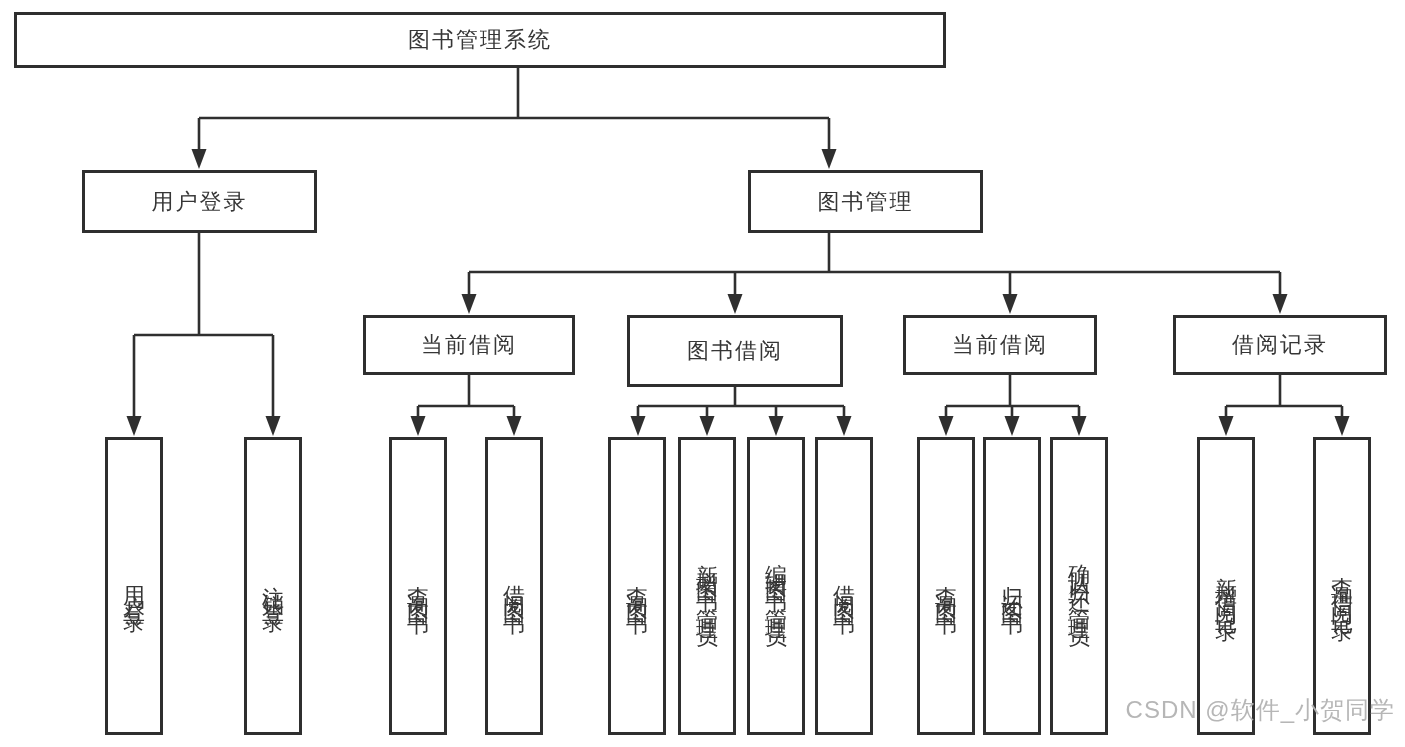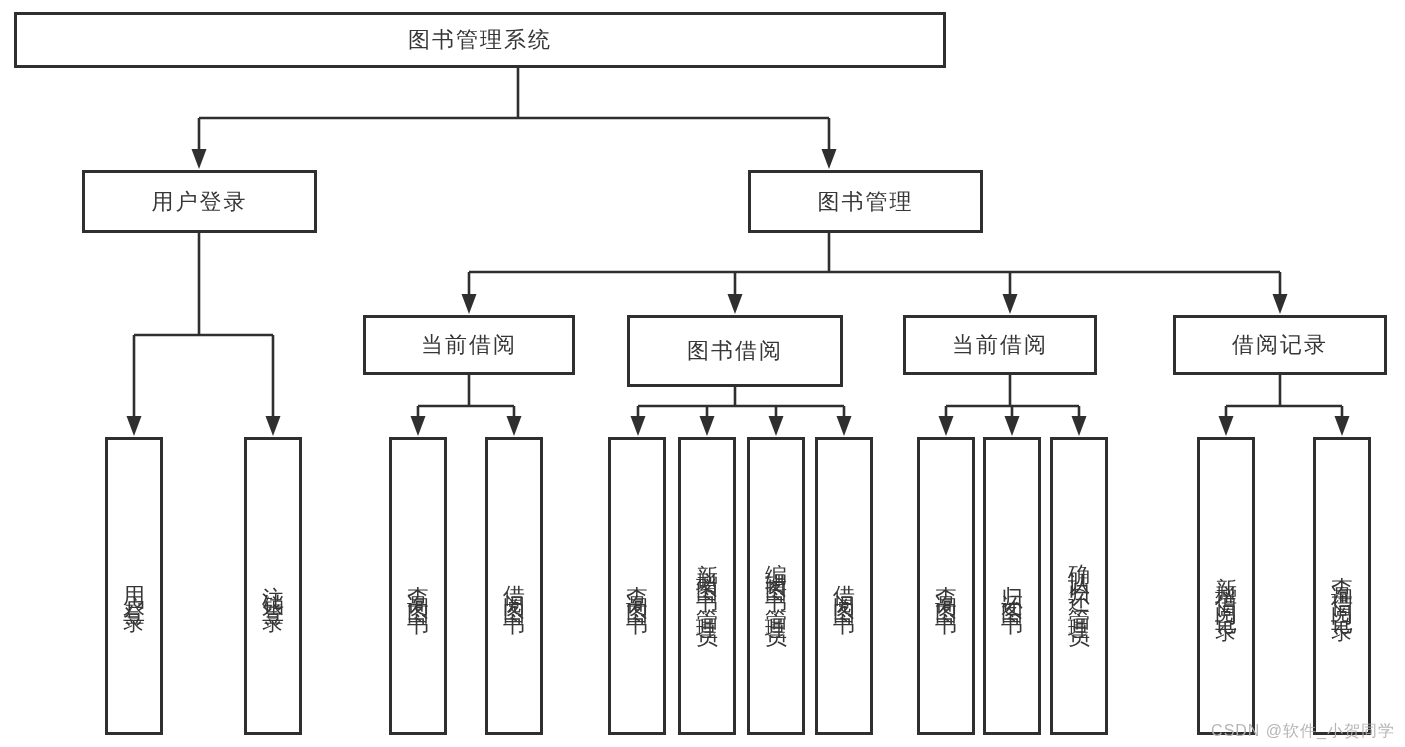--- a/index.html
+++ b/index.html
@@ -15,22 +15,22 @@
     position:absolute; box-sizing:border-box; background:#ffffff;
     border:3px solid #2f2f2f; display:flex; align-items:center; justify-content:center;
     color:#363636; font-size:22px; z-index:2;
   }
   .hlabel { letter-spacing:2px; white-space:nowrap; }
   .vlabel {
     writing-mode:vertical-rl; text-orientation:mixed;
     letter-spacing:9px; line-height:1; white-space:nowrap;
   }
   .watermark {
-    position:absolute; right:10px; bottom:5px; z-index:5;
-    color:rgba(178,178,178,0.95); font-size:16px; letter-spacing:1px; white-space:nowrap;
+    position:absolute; right:10px; bottom:21px; z-index:5;
+    color:rgba(178,178,178,0.95); font-size:24px; letter-spacing:1px; white-space:nowrap;
   }
 </style>
 </head>
 <body>
 
 <div class="canvas">
 
   <svg class="connectors" viewBox="0 0 1405 747" xmlns="http://www.w3.org/2000/svg">
 
     <path d="M518 68 V118 M199 118 H829 M199 118 V151 M829 118 V151"></path>

